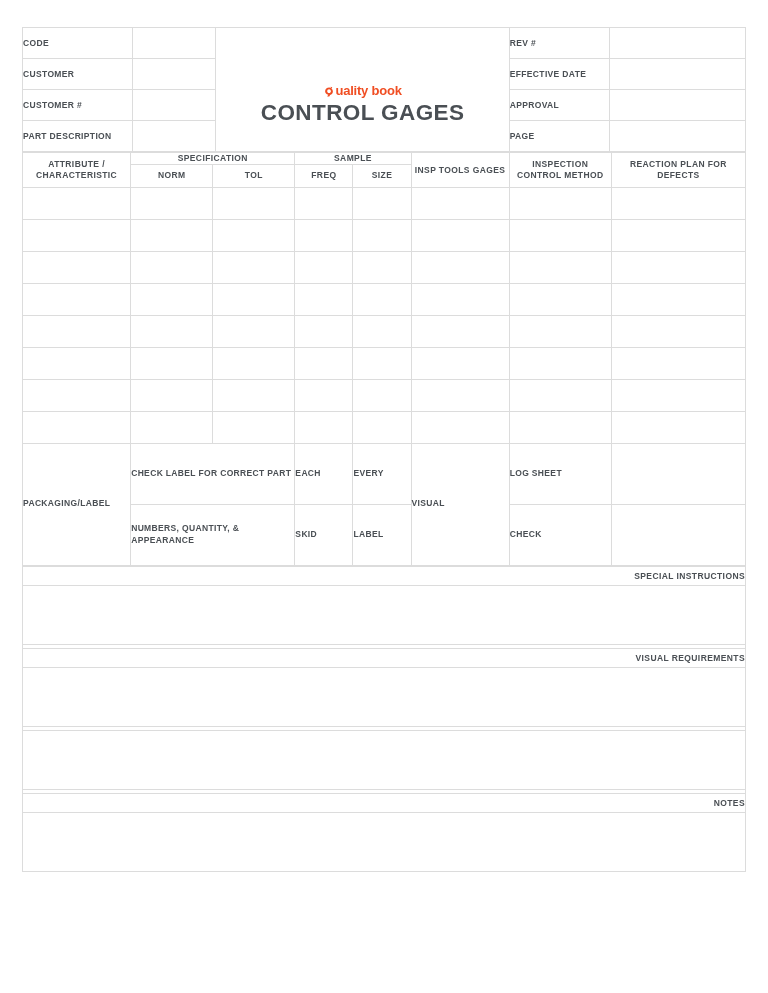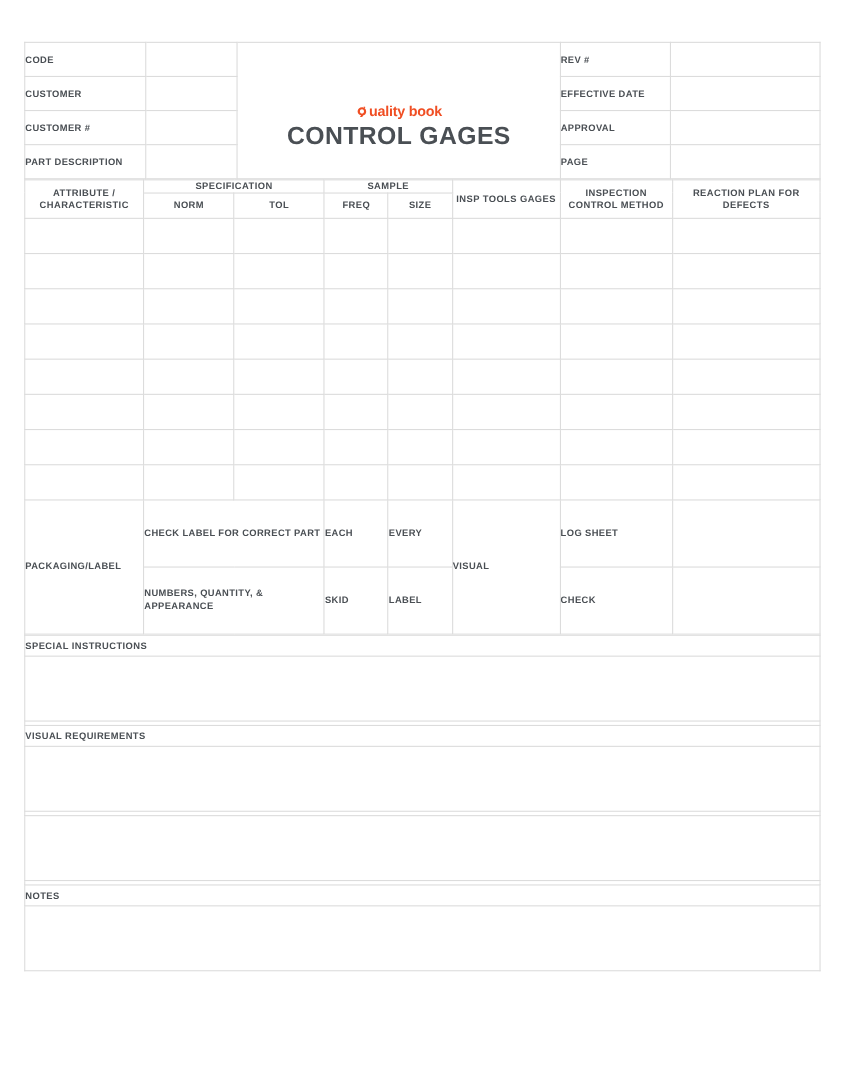--- a/index.html
+++ b/index.html
@@ -14,21 +14,21 @@
     font-family: "Liberation Sans", sans-serif;
     color: #4a4f54;
     -webkit-font-smoothing: antialiased;
   }
 
   .page {
     position: relative;
     width: 768px;
     height: 993px;
     box-sizing: border-box;
-    padding: 38px 22px 0 22px;
+    padding: 27px 22px 0 22px;
   }
 
   table.cp {
     width: 724px;
     border-collapse: collapse;
     table-layout: fixed;
   }
   table.cp td {
     border: 1px solid #dcdcdc;
     padding: 0;
@@ -106,21 +106,21 @@
     line-height: 1.35;
     padding: 4px 5px;
     color: #4a4f54;
     text-transform: uppercase;
   }
   .emptyrow td { height: 31px; }
 
   
   .banner {
     background: #f2f2f2;
-    text-align: left;
+    text-align: right;
     font-size: 8.5px;
     font-weight: bold;
     letter-spacing: 0.4px;
     color: #4a4f54;
     height: 18px;
     text-transform: uppercase;
   }
   .notearea { height: 58px; background: #ffffff; }
   .spacerrow td {
     border: none;

